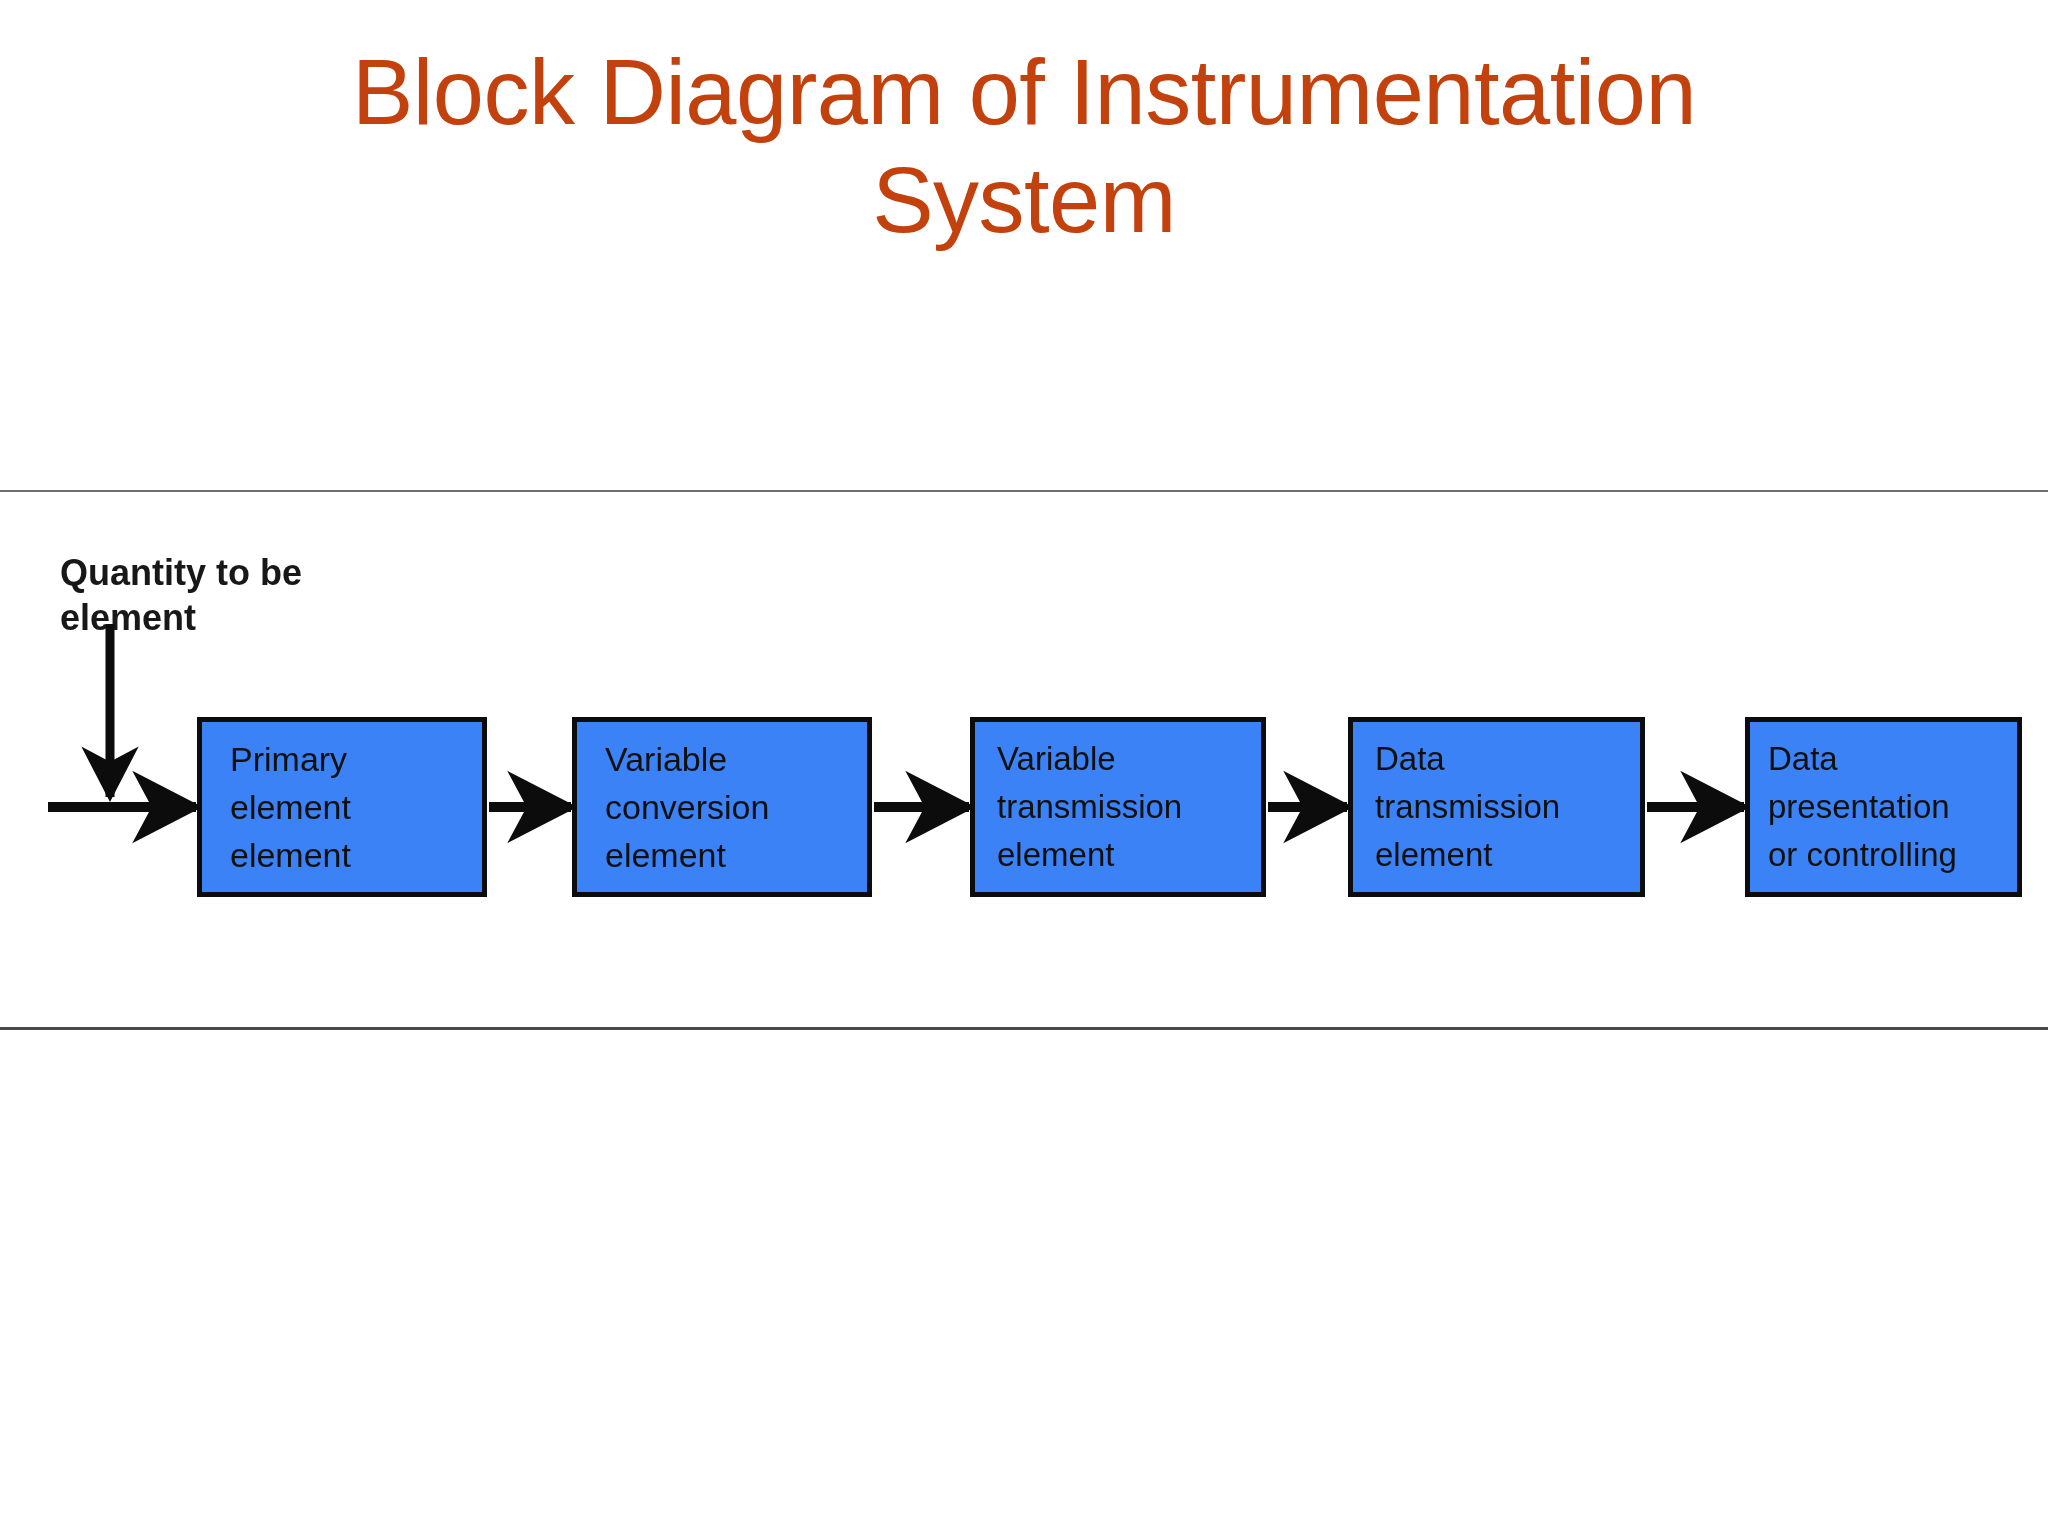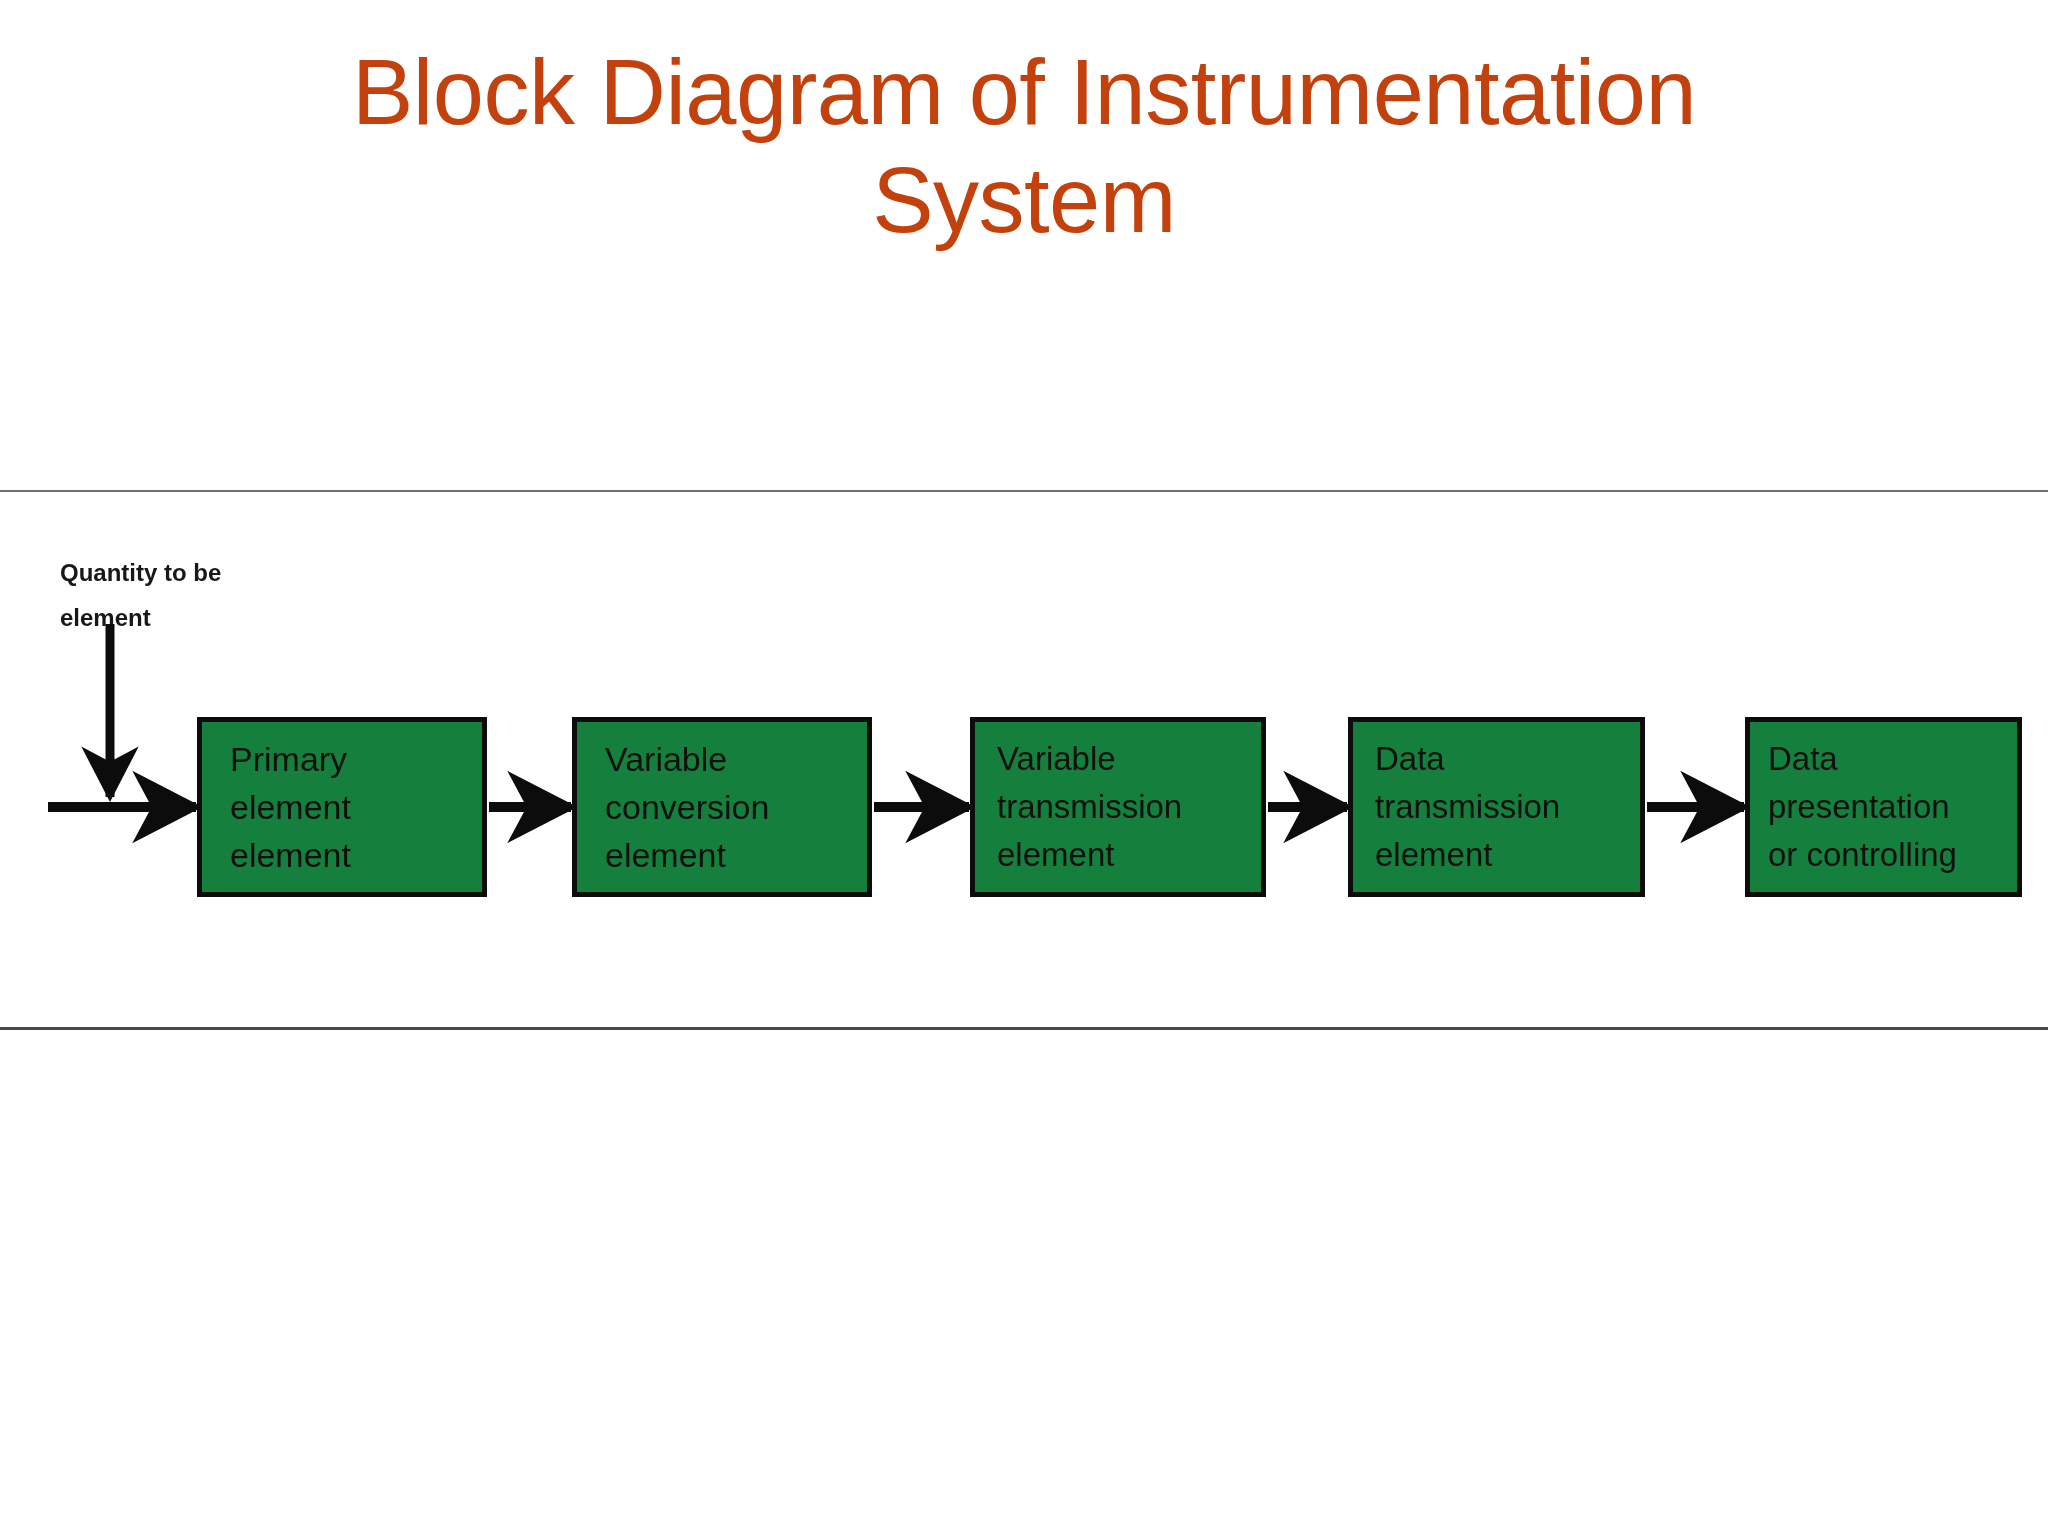--- a/index.html
+++ b/index.html
@@ -53,34 +53,34 @@
     height: 540px;
   }
 
   
   #input-label {
     position: absolute;
     left: 60px;
     top: 58px;
     width: 300px;
     font-family: "Liberation Sans", sans-serif;
-    font-size: 24px;
+    font-size: 36px;
     line-height: 45px;
     font-weight: bold;
     color: #181818;
   }
   #input-label .l-line { display: block; }
 
   
   .blk {
     position: absolute;
     top: 225px;
     height: 180px;
     border: 5px solid #0c0c0c;
-    background: #15803d;
+    background: #3b82f6;
     box-sizing: border-box;
     display: flex;
     flex-direction: column;
     justify-content: center;
     padding-left: 28px;
     padding-right: 8px;
   }
   .blk .b-line {
     display: block;
     font-family: "Liberation Sans", sans-serif;

